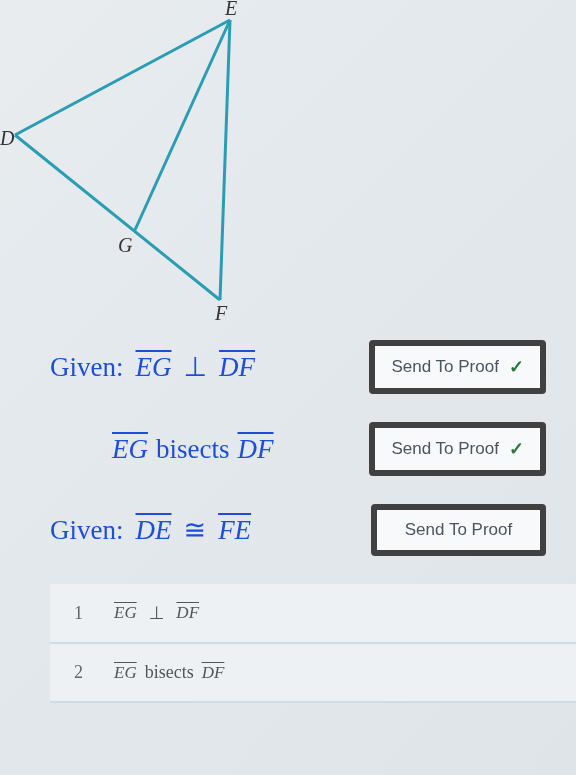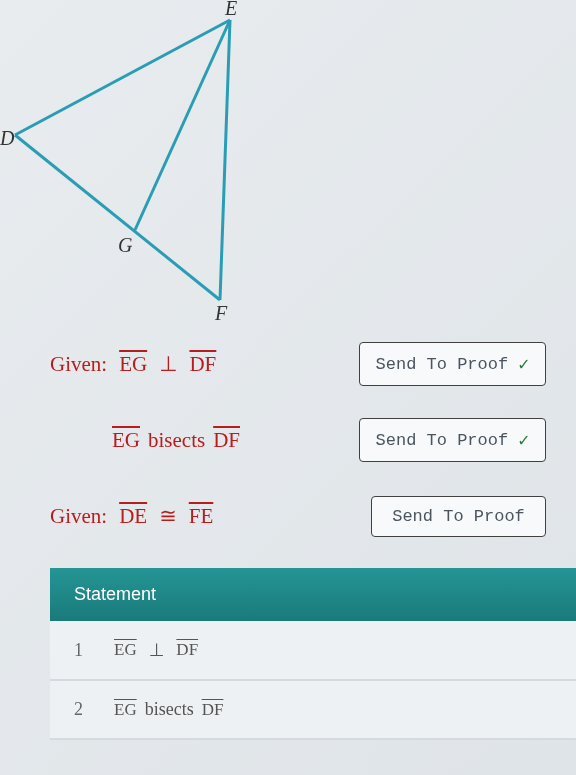--- a/index.html
+++ b/index.html
@@ -26,49 +26,49 @@
       padding: 20px 30px 0 50px;
     }
     .stmt-row {
       display: flex;
       align-items: center;
       justify-content: space-between;
       margin-bottom: 28px;
       min-height: 48px;
     }
     .stmt-text {
-      font-size: 21px;
-      color: #b91c1c;
+      font-size: 27px;
+      color: #1d4ed8;
       font-family: Georgia, serif;
       display: flex;
       align-items: center;
       gap: 6px;
       white-space: nowrap;
     }
     .stmt-text.indent { margin-left: 60px; }
     .overline {
       text-decoration: overline;
+      font-style: italic;
       padding: 0 2px;
     }
     .symbol { font-style: normal; margin: 0 4px; }
     .label-prefix { margin-right: 4px; }
     .send-btn {
       background: #f7f9fa;
-      border: 1px solid #404040;
+      border: 6px solid #404040;
       border-radius: 4px;
       padding: 10px 16px;
       font-size: 17px;
       color: #4a5560;
       cursor: pointer;
       display: flex;
       align-items: center;
       gap: 10px;
       min-width: 175px;
       justify-content: center;
-      font-family: Liberation Mono, monospace;
     }
     .send-btn .check {
       color: #2a7a3a;
       font-weight: bold;
       font-size: 18px;
     }
     .proof-table {
       margin-top: 20px;
       margin-left: 50px;
       width: calc(100% - 50px);
@@ -158,21 +158,20 @@
       <span class="overline">FE</span>
     </div>
     <button class="send-btn">
       <span>Send To Proof</span>
     </button>
   </div>
 
 </div>
 
 <div class="proof-table">
-  <div class="proof-header">Statement</div>
 
   <div class="proof-row">
     <span class="num">1</span>
     <div class="content">
       <span class="overline">EG</span>
       <span class="symbol">⊥</span>
       <span class="overline">DF</span>
     </div>
   </div>
 

